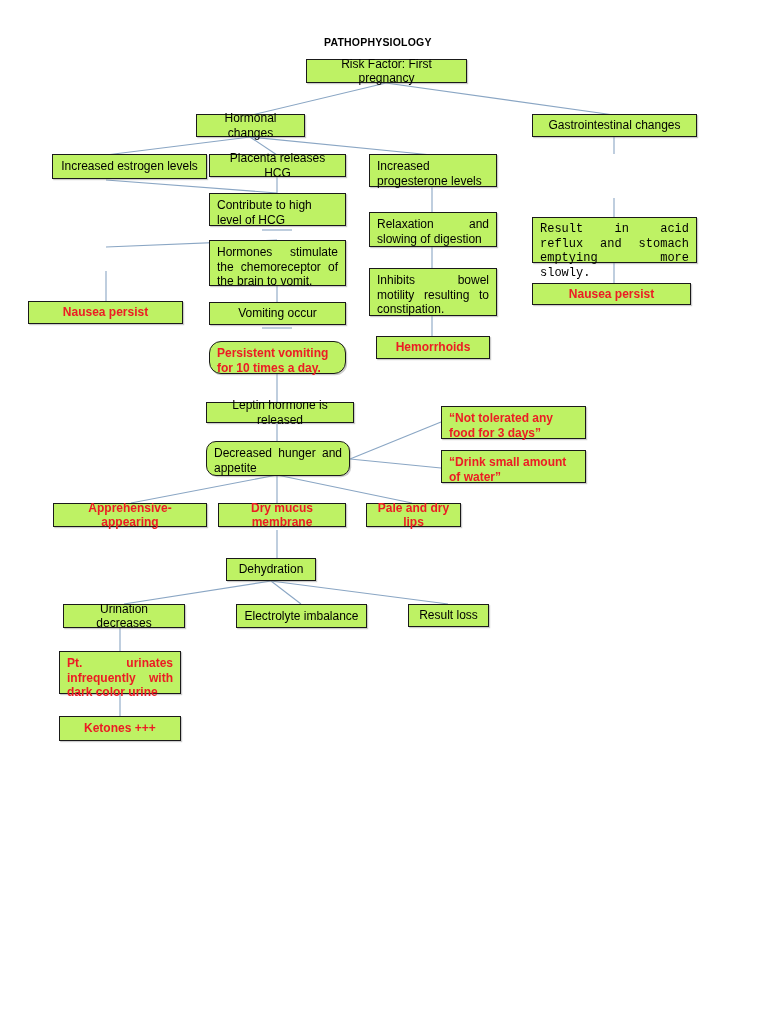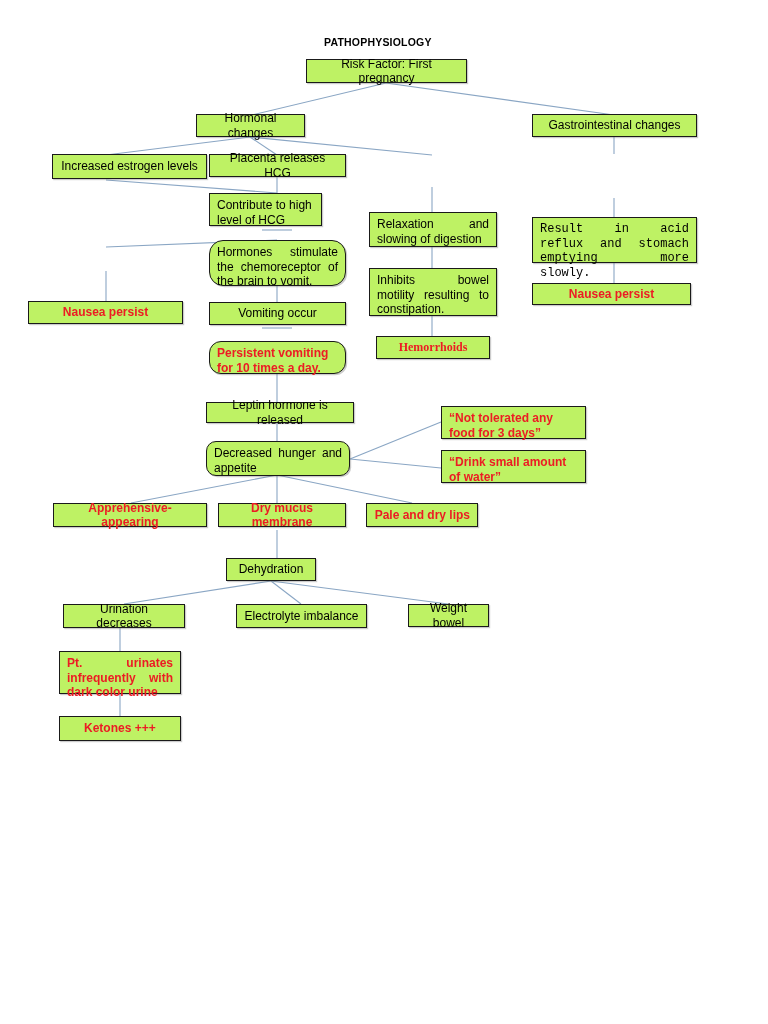--- a/index.html
+++ b/index.html
@@ -117,48 +117,51 @@
   <div class="node center vc" style="left:532px;top:114px;width:165px;height:23px;">
     <span class="t">Gastrointestinal changes</span>
   </div>
 
   <div class="node center vc" style="left:28px;top:154px;width:155px;height:25px;margin-left:24px;">
     <span class="t">Increased estrogen levels</span>
   </div>
   <div class="node center vc" style="left:209px;top:154px;width:137px;height:23px;">
     <span class="t">Placenta releases HCG</span>
   </div>
-
-  <div class="node" style="left:209px;top:193px;width:113px;height:33px;">
+  <div class="node" style="left:369px;top:154px;width:128px;height:33px;">
+    <span class="t">Increased progesterone levels</span>
+  </div>
+
+  <div class="node" style="left:209px;top:193px;width:137px;height:33px;">
     <span class="t">Contribute to high level of HCG</span>
   </div>
   <div class="node just" style="left:369px;top:212px;width:128px;height:35px;">
     <span class="t">Relaxation and slowing of digestion</span>
   </div>
   <div class="node just" style="left:532px;top:217px;width:165px;height:46px;font-family:Liberation Mono, monospace;">
     <span class="t">Result in acid reflux and stomach emptying more slowly.</span>
   </div>
 
-  <div class="node just" style="left:209px;top:240px;width:137px;height:46px;border-radius:14px;">
+  <div class="node just" style="left:209px;top:240px;width:137px;height:46px;">
     <span class="t">Hormones stimulate the chemoreceptor of the brain to vomit.</span>
   </div>
   <div class="node just" style="left:369px;top:268px;width:128px;height:48px;">
     <span class="t">Inhibits bowel motility resulting to constipation.</span>
   </div>
   <div class="node red center vc" style="left:532px;top:283px;width:159px;height:22px;">
     <span class="t">Nausea persist</span>
   </div>
 
   <div class="node red center vc" style="left:28px;top:301px;width:155px;height:23px;">
     <span class="t">Nausea persist</span>
   </div>
   <div class="node center vc" style="left:209px;top:302px;width:137px;height:23px;">
     <span class="t">Vomiting occur</span>
   </div>
-  <div class="node red center vc" style="left:376px;top:336px;width:114px;height:23px;font-family:Liberation Serif, serif;">
+  <div class="node red center vc" style="left:376px;top:336px;width:114px;height:23px;">
     <span class="t">Hemorrhoids</span>
   </div>
 
   <div class="node red" style="left:209px;top:341px;width:137px;height:33px;border-radius:12px;">
     <span class="t">Persistent vomiting for 10 times a day.</span>
   </div>
 
   <div class="node center vc" style="left:206px;top:402px;width:148px;height:21px;">
     <span class="t">Leptin hormone is released</span>
   </div>
@@ -173,36 +176,36 @@
   <div class="node red" style="left:441px;top:450px;width:145px;height:33px;">
     <span class="t">“Drink small amount of water”</span>
   </div>
 
   <div class="node red center vc" style="left:53px;top:503px;width:154px;height:24px;">
     <span class="t">Apprehensive-appearing</span>
   </div>
   <div class="node red center vc" style="left:218px;top:503px;width:128px;height:24px;">
     <span class="t">Dry mucus membrane</span>
   </div>
-  <div class="node red center vc" style="left:366px;top:503px;width:112px;height:24px;text-align:right;">
+  <div class="node red center vc" style="left:366px;top:503px;width:95px;height:24px;">
     <span class="t">Pale and dry lips</span>
   </div>
 
   <div class="node center vc" style="left:226px;top:558px;width:90px;height:23px;">
     <span class="t">Dehydration</span>
   </div>
 
   <div class="node center vc" style="left:63px;top:604px;width:122px;height:24px;">
     <span class="t">Urination decreases</span>
   </div>
   <div class="node center vc" style="left:236px;top:604px;width:131px;height:24px;">
     <span class="t">Electrolyte imbalance</span>
   </div>
   <div class="node center vc" style="left:408px;top:604px;width:81px;height:23px;">
-    <span class="t">Weight bowel</span>
+    <span class="t">Result loss</span>
   </div>
 
   <div class="node red just" style="left:59px;top:651px;width:122px;height:43px;">
     <span class="t">Pt. urinates infrequently with dark color urine</span>
   </div>
   <div class="node red vc" style="left:59px;top:716px;width:122px;height:25px;padding-left:24px;">
     <span class="t">Ketones +++</span>
   </div>
 
 </div>

